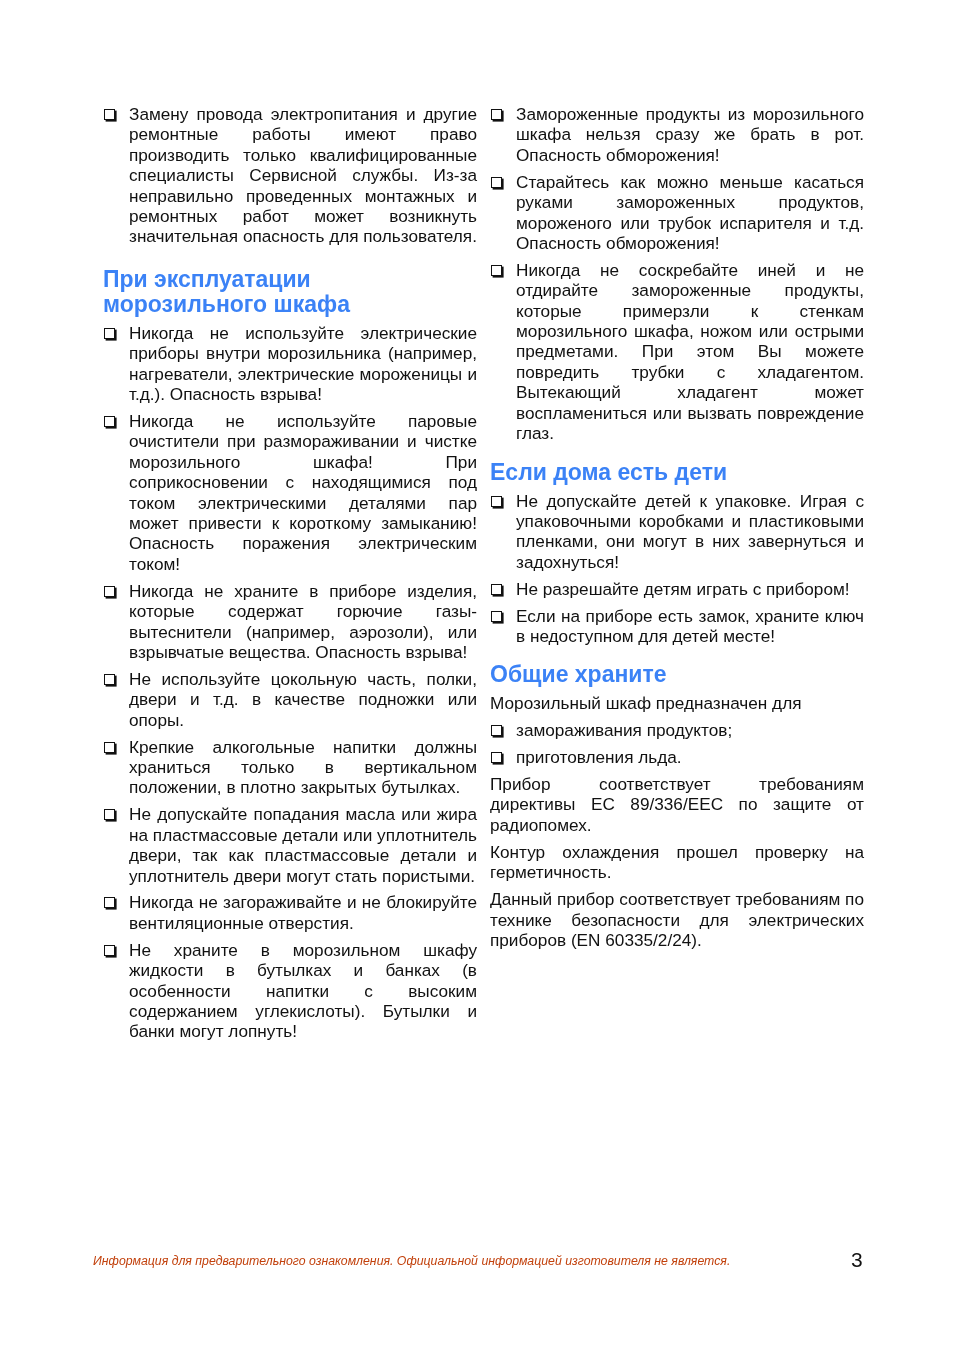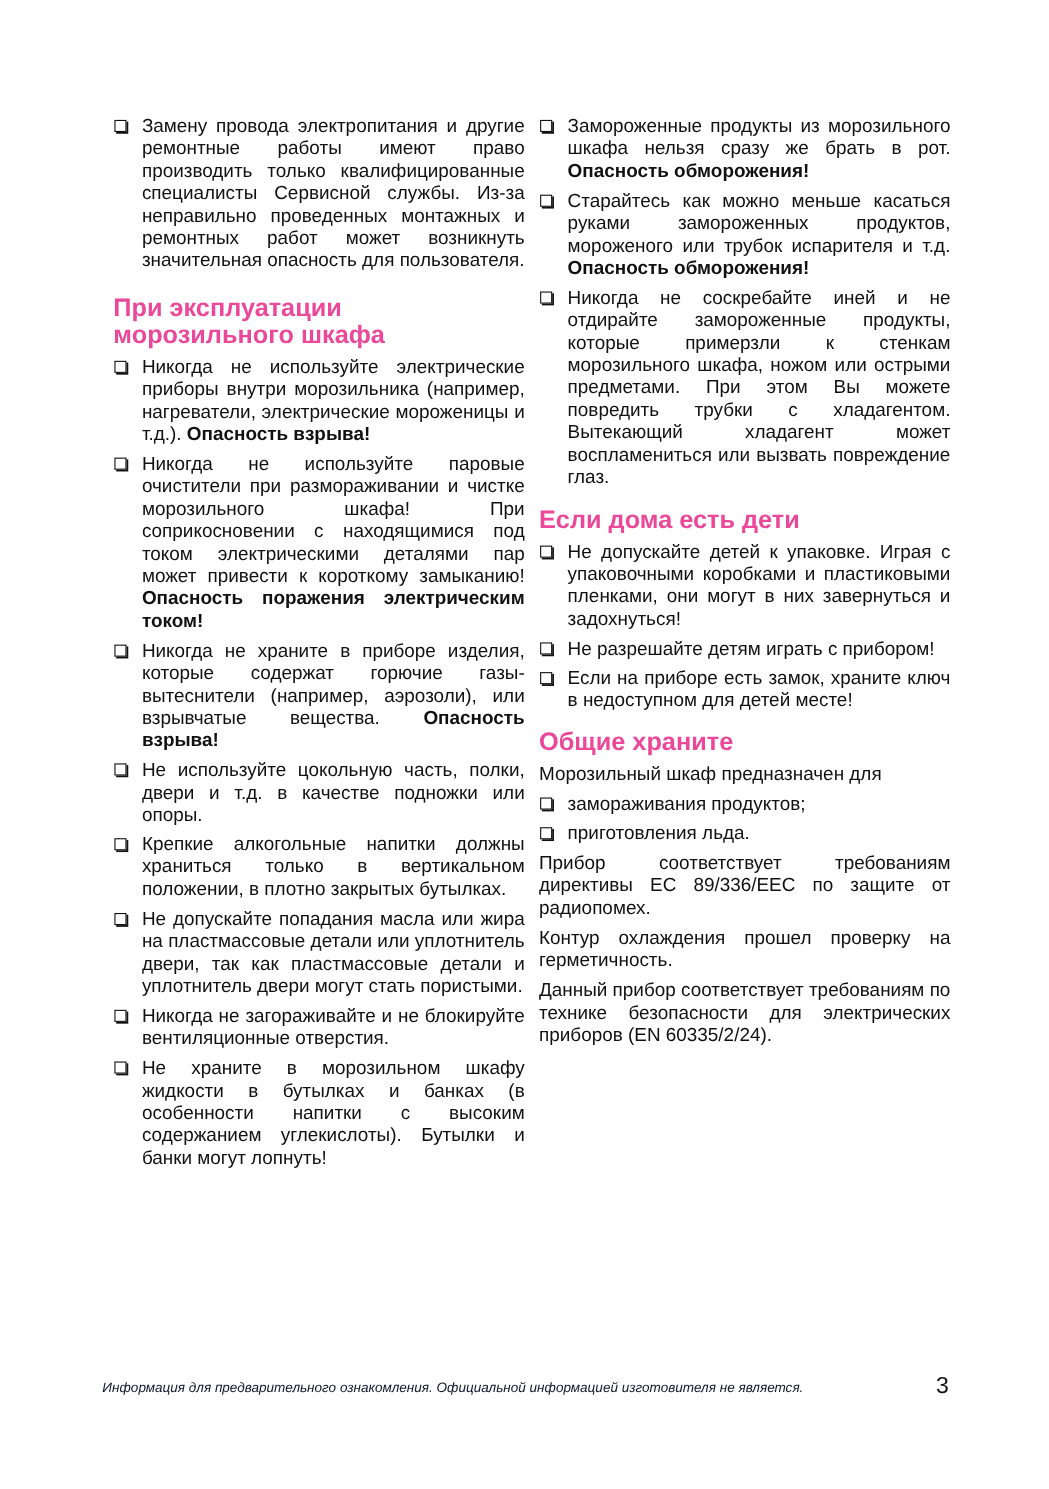--- a/index.html
+++ b/index.html
@@ -9,27 +9,27 @@
   }
   .col { position: absolute; top: 104px; width: 374px; }
   .col.left { left: 73px; margin-left: 30px; }
   .col.right { left: 490px; }
   .item { position: relative; padding-left: 26px; font-size: 17.2px; line-height: 20.4px; margin-bottom: 6.5px; text-align: justify; }
   .item .bullet {
     position: absolute; left: 1px; top: 5px; width: 9px; height: 9px;
     border: 1.6px solid #111; box-shadow: 1.6px 1.6px 0 0 #111; background: #fff;
   }
   .para { font-size: 17.2px; line-height: 20.4px; margin-bottom: 6.5px; text-align: justify; }
-  b { font-weight: bold; }
-  h2 { font-size: 23px; line-height: 25px; font-weight: bold; margin: 0 0 6px 0; color: #ec4899; }
+  b { font-weight: normal; }
+  h2 { font-size: 23px; line-height: 25px; font-weight: bold; margin: 0 0 6px 0; color: #3b82f6; }
   .left h2 { margin-top: 20px; }
   .right h2 { margin-top: 16px; }
   .footer-note {
     position: absolute; left: 93px; top: 1254px; font-size: 12.3px; font-style: italic;
-    color: #0f172a;
+    color: #c2410c;
   }
   .page-num { position: absolute; left: 851px; top: 1248px; font-size: 21px; color: #111; }
 </style>
 </head>
 <body>
 
 <div class="col left">
   <div class="item">
     <span class="bullet"></span>
     <span>Замену провода электропитания и другие ремонтные работы имеют право производить только квалифицированные специалисты Сервисной службы. Из-за неправильно проведенных монтажных и ремонтных работ может возникнуть значительная опасность для пользователя.</span>

